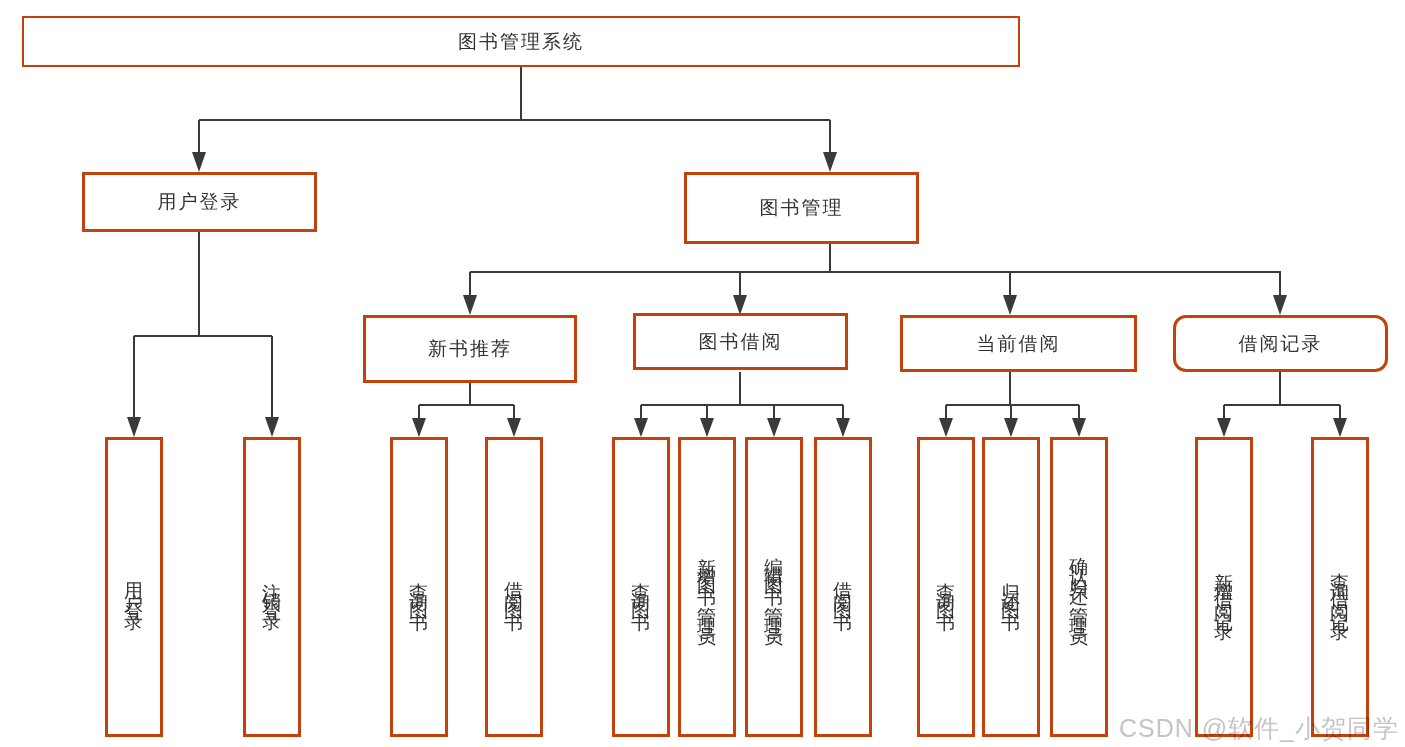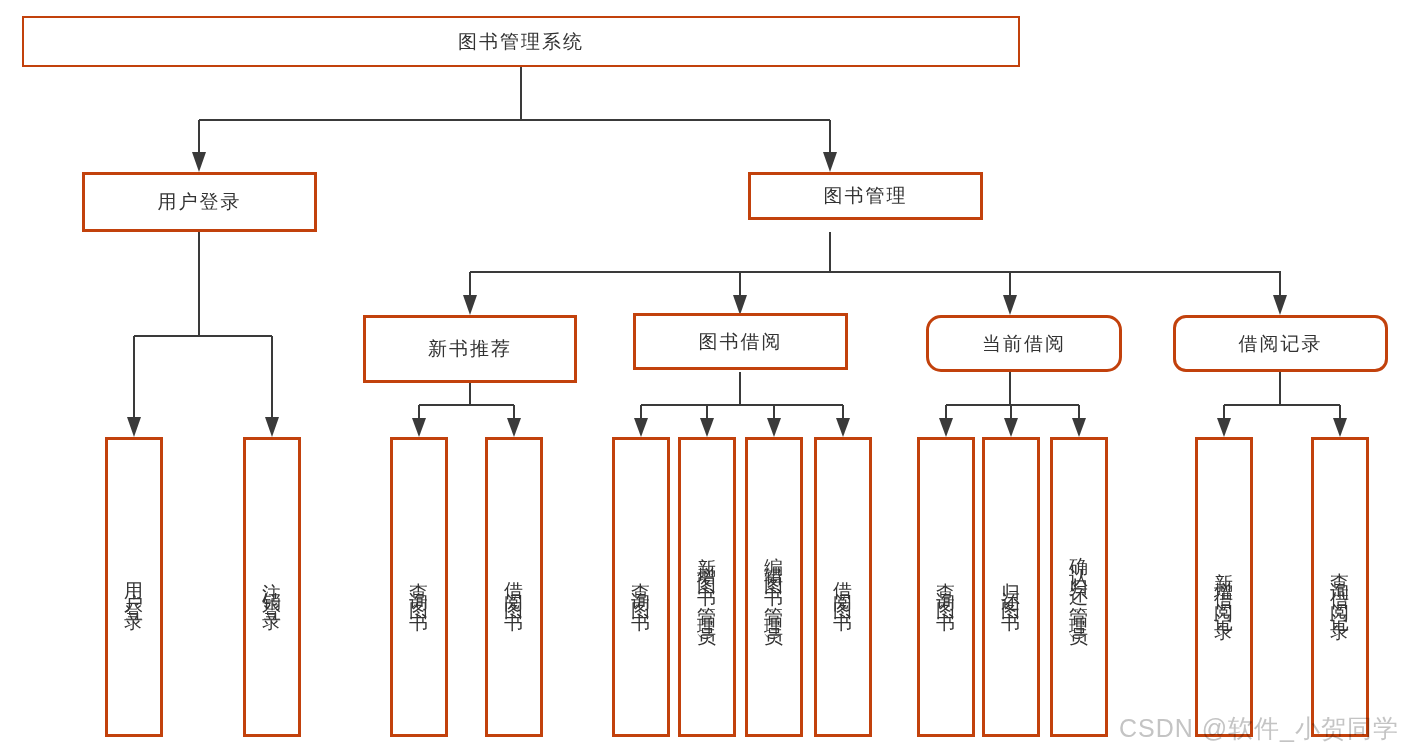--- a/index.html
+++ b/index.html
@@ -22,24 +22,24 @@
     font-size:19px;color:#333333;letter-spacing:10px;line-height:1;
   }
   .watermark{
     position:absolute;right:6px;bottom:2px;z-index:3;
     font-size:25px;color:#c4c4c4;letter-spacing:1px;
     mix-blend-mode:multiply;white-space:nowrap;
   }
   
   .n-root{left:22px;top:16px;width:998px;height:51px;}
   .n-login{left:82px;top:172px;width:235px;height:60px;}
-  .n-mgmt{left:748px;top:172px;width:235px;height:48px;font-family:Liberation Serif, serif;}
+  .n-mgmt{left:684px;top:172px;width:235px;height:72px;font-family:Liberation Serif, serif;}
   .n-newbook{left:363px;top:315px;width:214px;height:68px;}
   .n-borrow{left:633px;top:313px;width:215px;height:57px;justify-content:center;}
-  .n-current{left:926px;top:315px;width:196px;height:57px;border-radius:15px;}
+  .n-current{left:900px;top:315px;width:237px;height:57px;}
   .n-record{left:1173px;top:315px;width:215px;height:57px;border-radius:13px;}
   .leaf{top:437px;width:58px;height:300px;}
   .l-1{left:105px;}  .l-2{left:243px;}
   .l-3{left:390px;}  .l-4{left:485px;}
   .l-5{left:612px;}  .l-6{left:678px;}  .l-7{left:745px;}  .l-8{left:814px;}
   .l-9{left:917px;}  .l-10{left:982px;} .l-11{left:1050px;}
   .l-12{left:1195px;}.l-13{left:1311px;}
 </style>
 </head>
 <body>

